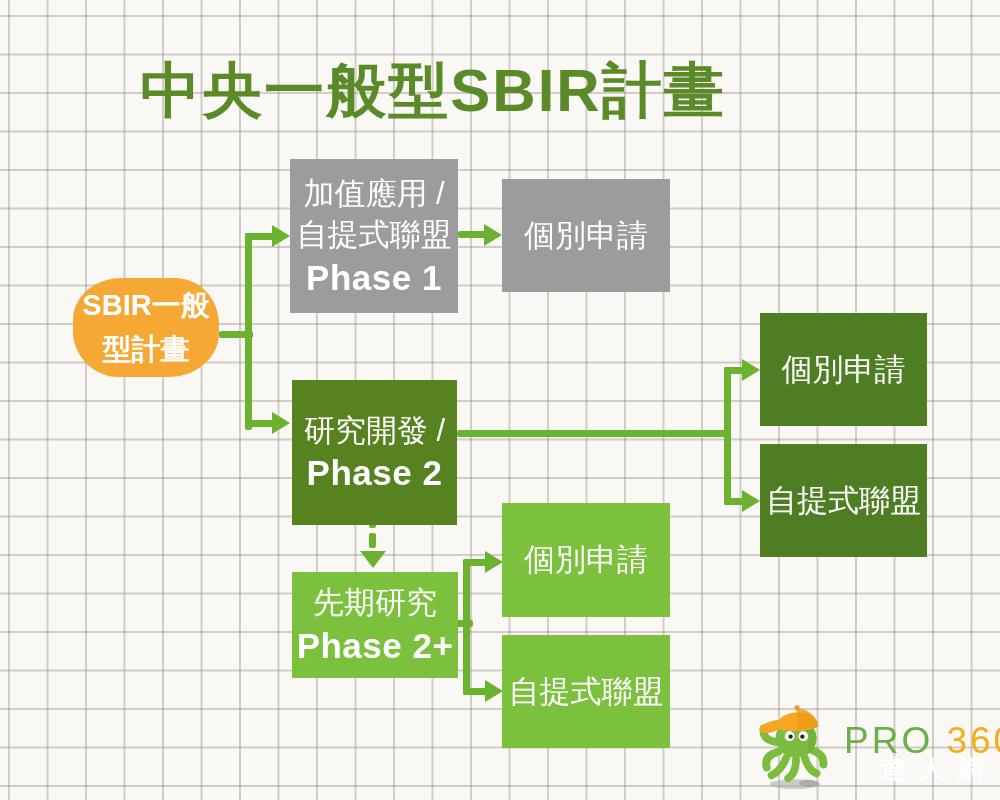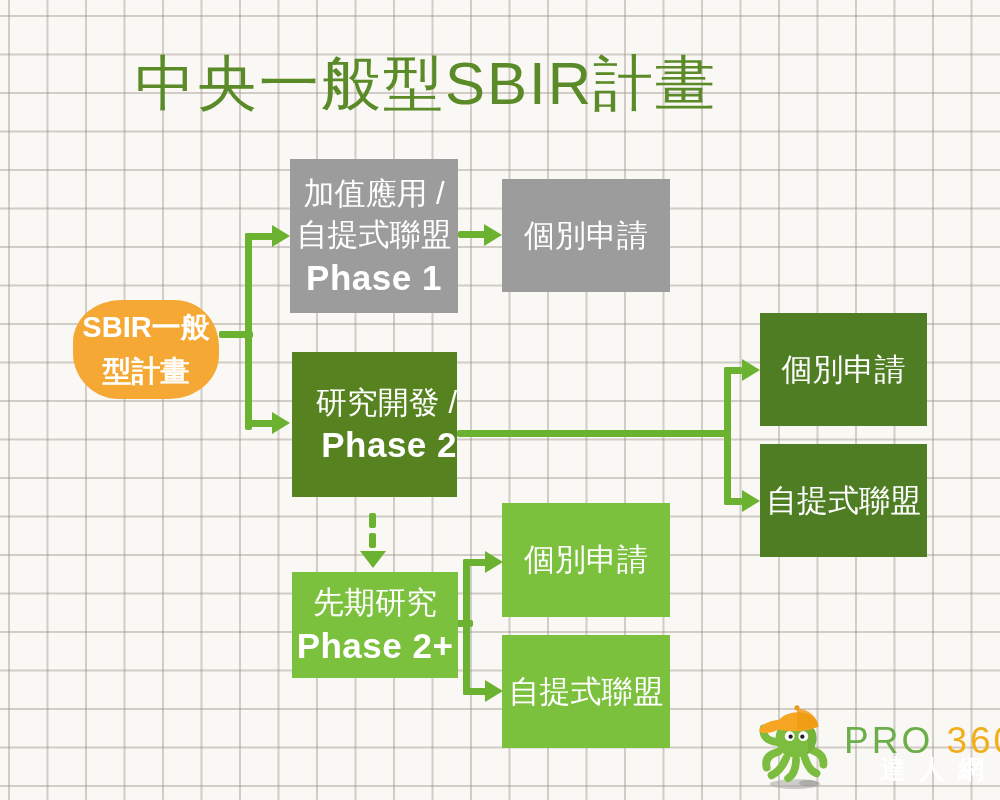--- a/index.html
+++ b/index.html
@@ -22,43 +22,43 @@
     background-color:#f9f8f5;
     background-image:
       linear-gradient(rgba(150,138,126,.40) 2px, transparent 2px),
       linear-gradient(90deg, rgba(150,138,126,.40) 2px, transparent 2px);
     background-size:38.5px 38.5px;
     background-position:8px 15px;
   }
   .title{
     position:absolute;left:0;top:40px;width:844px;
     text-align:center;
-    font-size:60px;font-weight:400;letter-spacing:2px;
+    font-size:60px;font-weight:700;letter-spacing:2px;
     color:var(--title-green);
-    margin:4px;
+    margin:11px;
   }
   
   .node{
     position:absolute;
     display:flex;flex-direction:column;
     align-items:center;justify-content:center;
     color:#fff;text-align:center;
     z-index:2;
   }
   .node .cjk{font-size:31px;line-height:1.34;font-weight:400;}
   .node .phase{font-size:35px;line-height:1.25;font-weight:800;letter-spacing:0.5px;}
   .root-node{
-    left:73px;top:300px;width:146px;height:99px;
+    left:73px;top:278px;width:146px;height:99px;
     background:var(--orange);
     border-radius:48px 44px 50px 46px / 42px 46px 44px 46px;
   }
   .root-node .cjk{font-size:29px;line-height:1.5;font-weight:700;}
   .box-phase1{left:290px;top:159px;width:168px;height:154px;background:var(--gray-box);}
   .box-p1-ind{left:502px;top:179px;width:168px;height:113px;background:var(--gray-box);}
-  .box-phase2{left:292px;top:352px;width:165px;height:145px;background:var(--mid-green);align-items:flex-end;}
+  .box-phase2{left:292px;top:380px;width:165px;height:145px;background:var(--mid-green);}
   .box-p2-ind{left:760px;top:313px;width:167px;height:113px;background:var(--dark-green);}
   .box-p2-all{left:760px;top:444px;width:167px;height:113px;background:var(--dark-green);}
   .box-phase2p{left:292px;top:572px;width:166px;height:106px;background:var(--light-green);}
   .box-p2p-ind{left:502px;top:503px;width:168px;height:114px;background:var(--light-green);}
   .box-p2p-all{left:502px;top:635px;width:168px;height:113px;background:var(--light-green);}
   
   .conn{position:absolute;background:var(--conn);z-index:1;border-radius:2px;}
   .arr-r{
     position:absolute;width:0;height:0;z-index:1;
     border-top:11px solid transparent;border-bottom:11px solid transparent;

